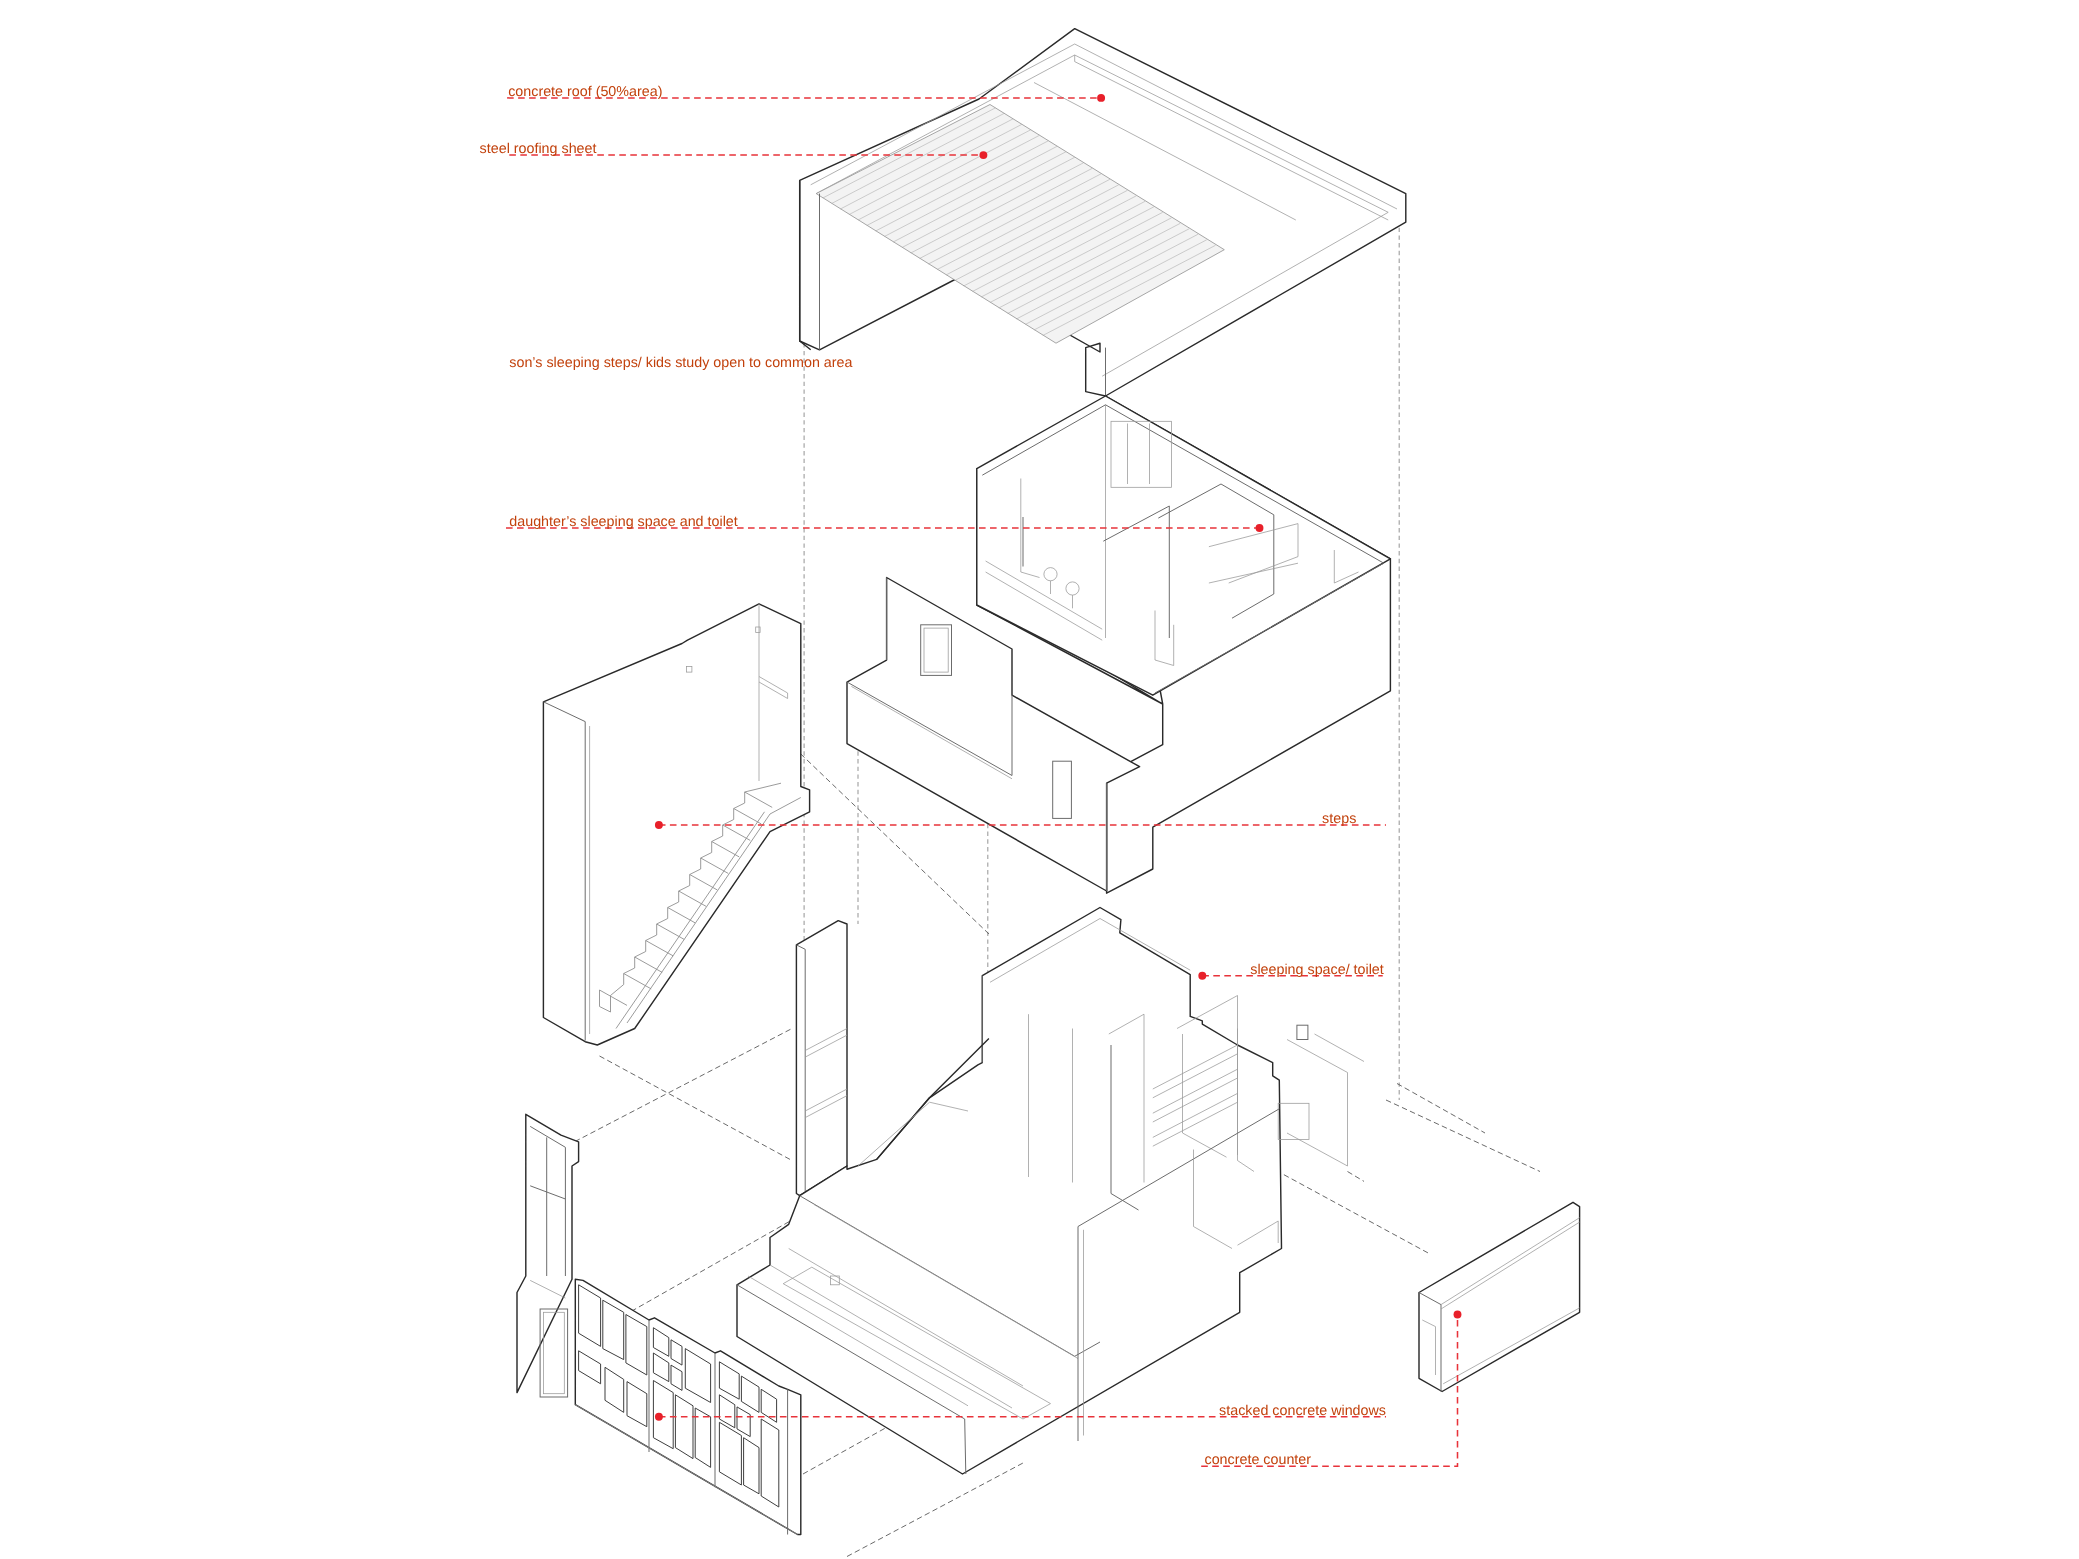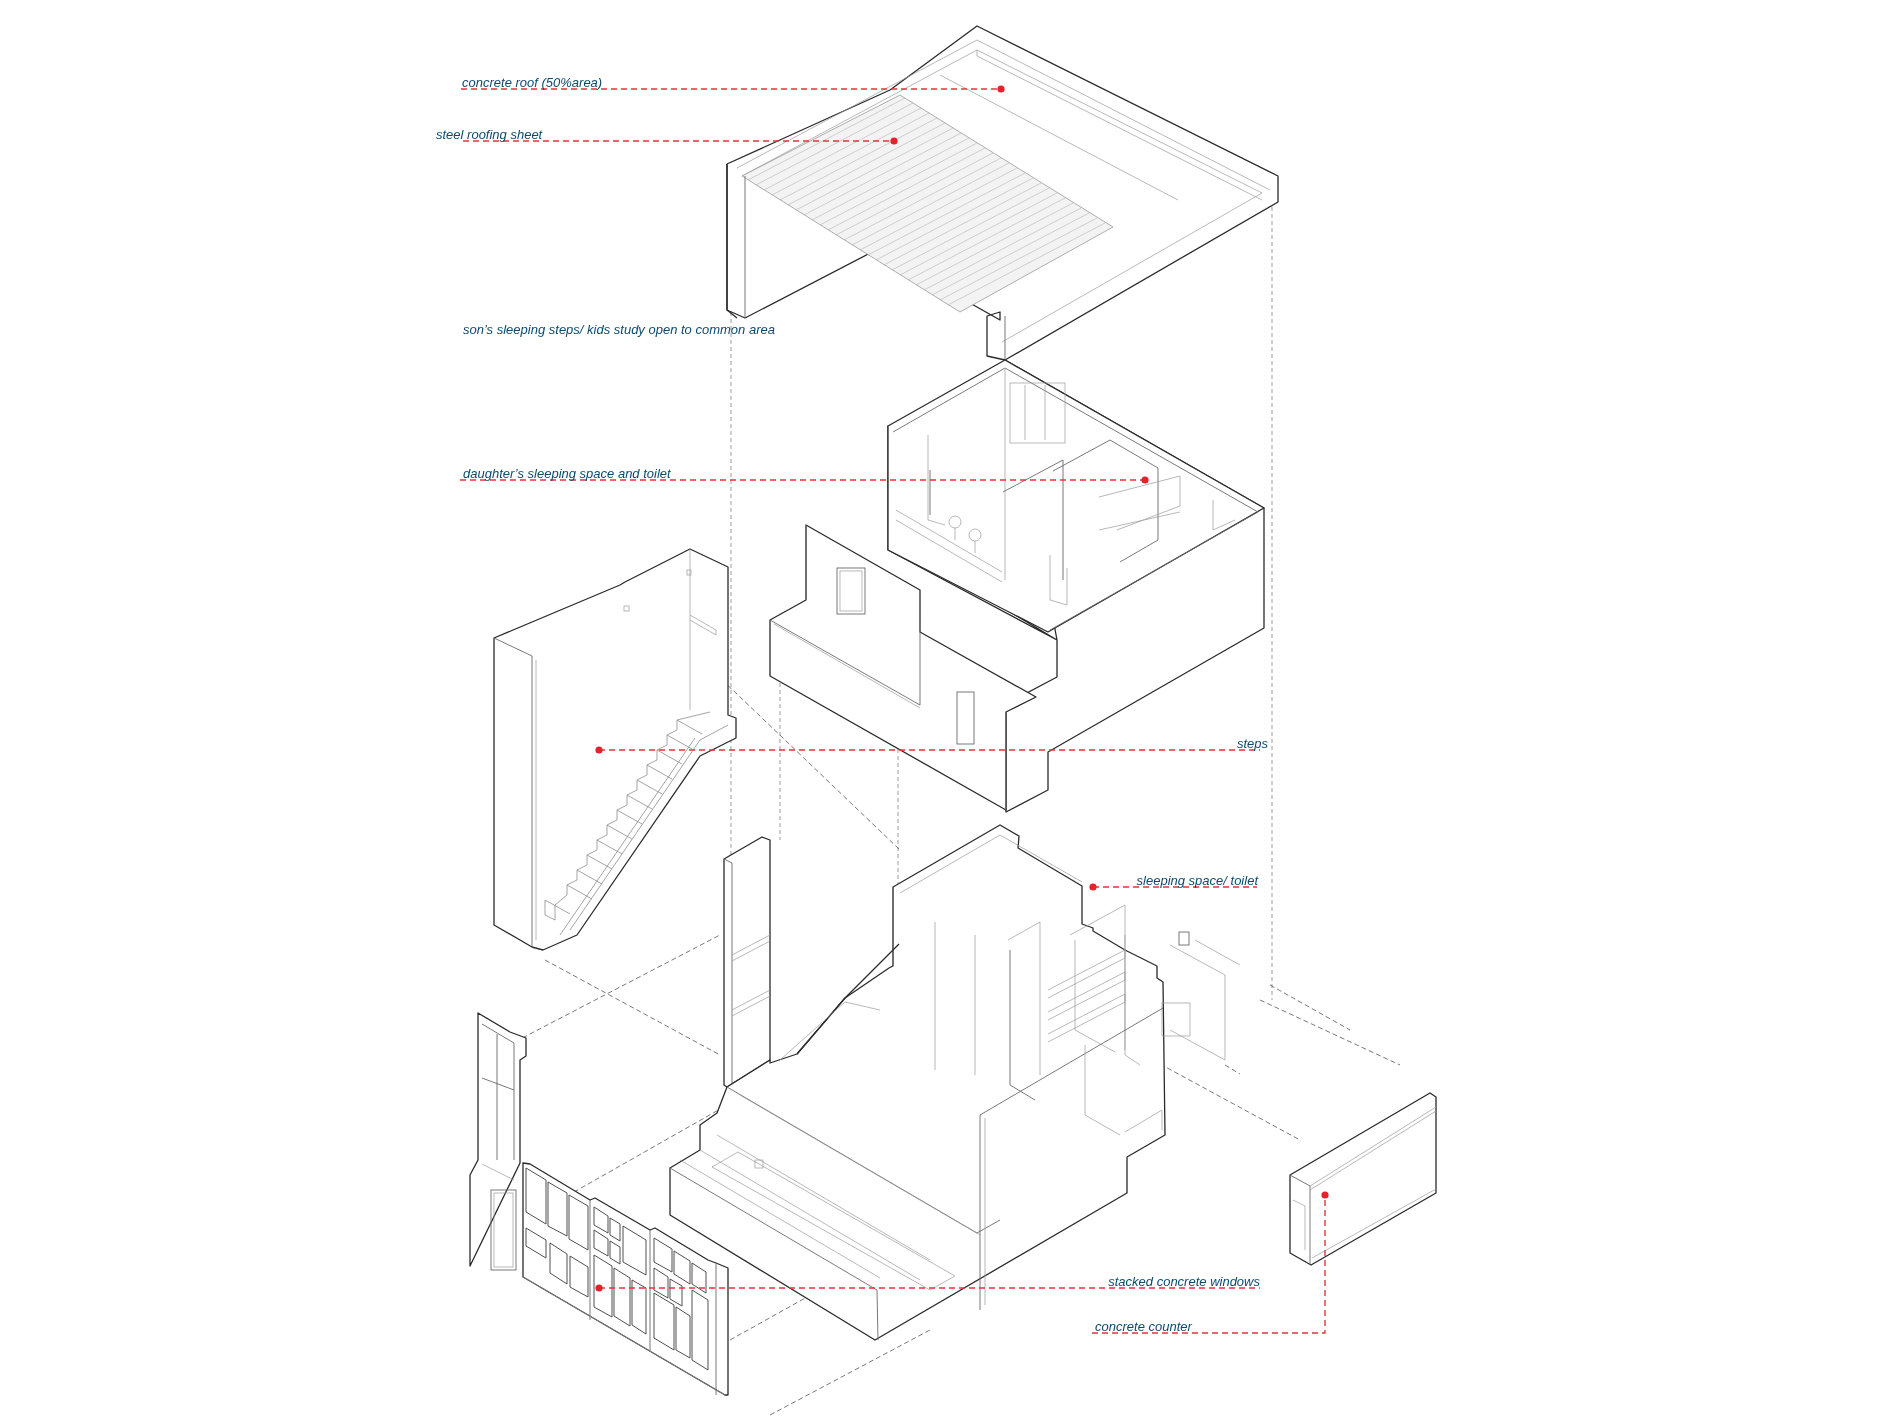--- a/index.html
+++ b/index.html
@@ -7,21 +7,21 @@
          font-family: "Liberation Sans", "DejaVu Sans", sans-serif; }
   #drawing { position: absolute; left: 0; top: 0; width: 1890px; height: 1417px; }
   .dk { stroke: #2a2a2a; stroke-width: 1.3; fill: none; stroke-linejoin: round; }
   .md { stroke: #6a6a6a; stroke-width: 0.9; fill: none; }
   .lt { stroke: #9a9a9a; stroke-width: 0.7; fill: none; }
   .face { fill: #ffffff; stroke: #2a2a2a; stroke-width: 1.3; stroke-linejoin: round; }
   .proj { stroke: #9d9d9d; stroke-width: 1; stroke-dasharray: 4 3; fill: none; }
   .proj-dk { stroke: #555555; stroke-width: 0.8; stroke-dasharray: 5 3; fill: none; }
   .leader { stroke: #e8333a; stroke-width: 1.4; stroke-dasharray: 6 4; fill: none; }
   .dot { fill: #e8202a; }
-  .label { position: absolute; font-size: 13px; color: #0c4a6e; white-space: nowrap; line-height: 1; font-style: italic; }
+  .label { position: absolute; font-size: 13px; color: #c2410c; white-space: nowrap; line-height: 1; }
   .label.right { text-align: right; }
 </style>
 </head>
 <body>
 
 <svg id="drawing" viewBox="0 0 1890 1417" xmlns="http://www.w3.org/2000/svg">
 
   <g>
     <line class="proj" x1="731" y1="200" x2="731" y2="1110"></line>
     <line class="proj" x1="1272" y1="200" x2="1272" y2="1000"></line>
@@ -265,16 +265,16 @@
     <circle class="dot" cx="599" cy="1288" r="3.6"></circle>
     <polyline class="leader" points="1092,1333 1325,1333 1325,1195"></polyline>
     <circle class="dot" cx="1325" cy="1195" r="3.6"></circle>
   </g>
 </svg>
 
 <div class="label" style="left:462px; top:76px;">concrete roof (50%area)</div>
 <div class="label" style="left:436px; top:128px;">steel roofing sheet</div>
 <div class="label" style="left:463px; top:323px;">son’s sleeping steps/ kids study open to common area</div>
 <div class="label" style="left:463px; top:467px;text-align:center;">daughter’s sleeping space and toilet</div>
-<div class="label right" style="right:622px; top:737px;">steps</div>
+<div class="label right" style="right:657px; top:737px;">steps</div>
 <div class="label right" style="right:632px; top:874px;margin-left:35px;">sleeping space/ toilet</div>
 <div class="label right" style="right:630px; top:1275px;">stacked concrete windows</div>
 <div class="label" style="left:1095px; top:1320px;">concrete counter</div>
 
 </body></html>

